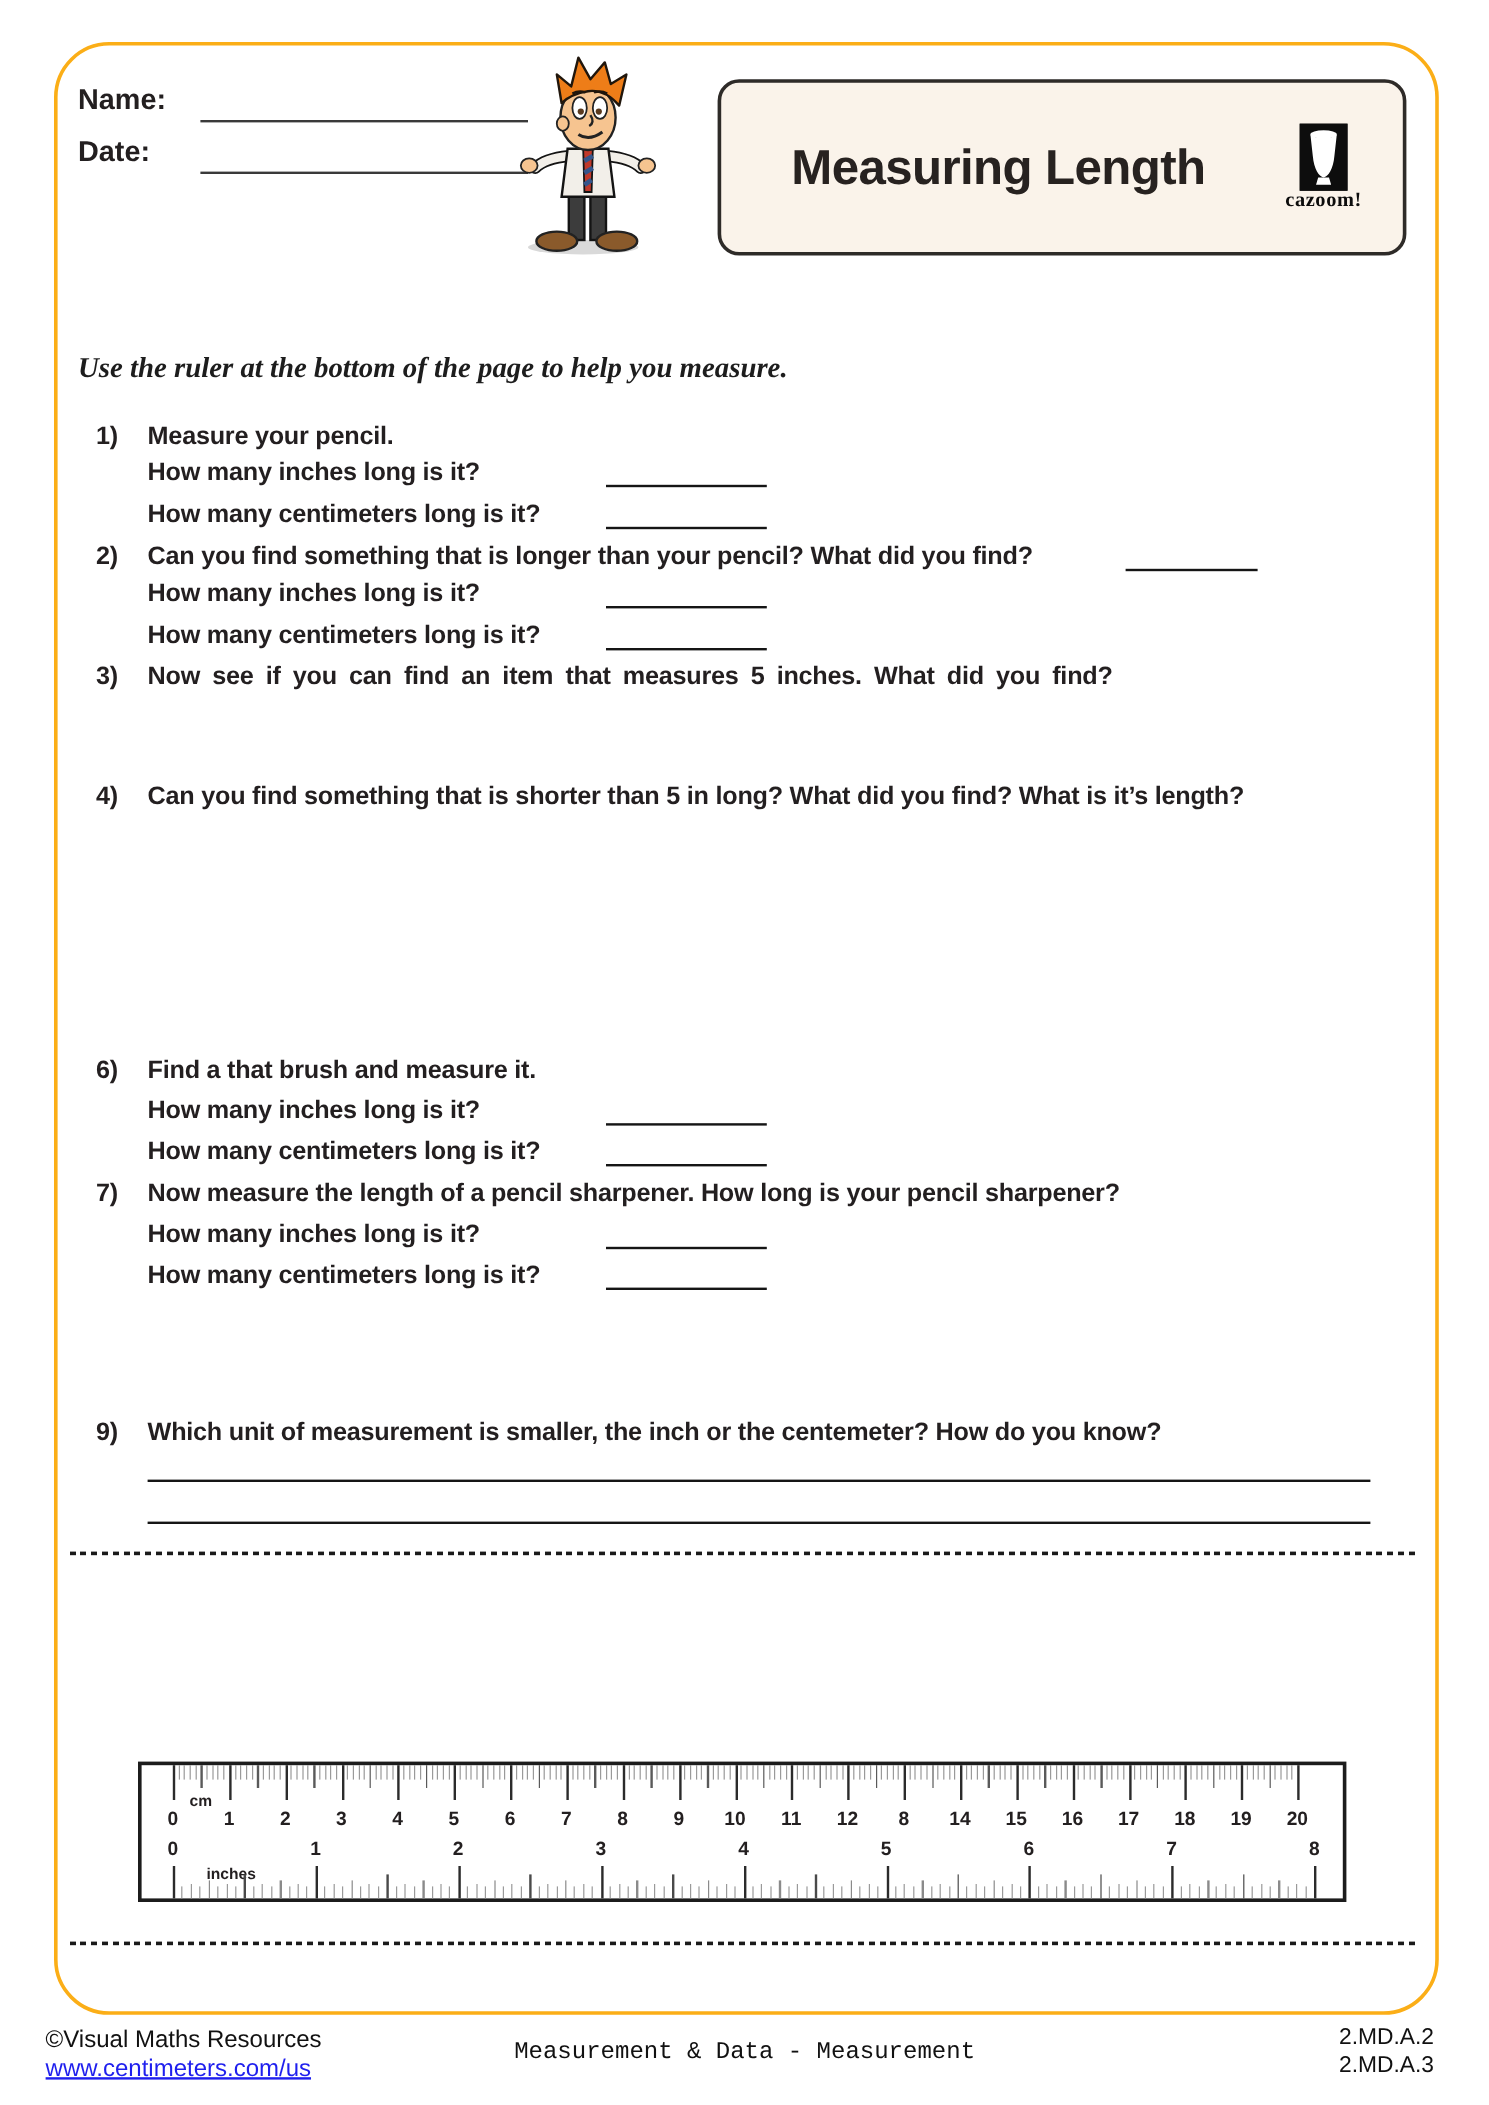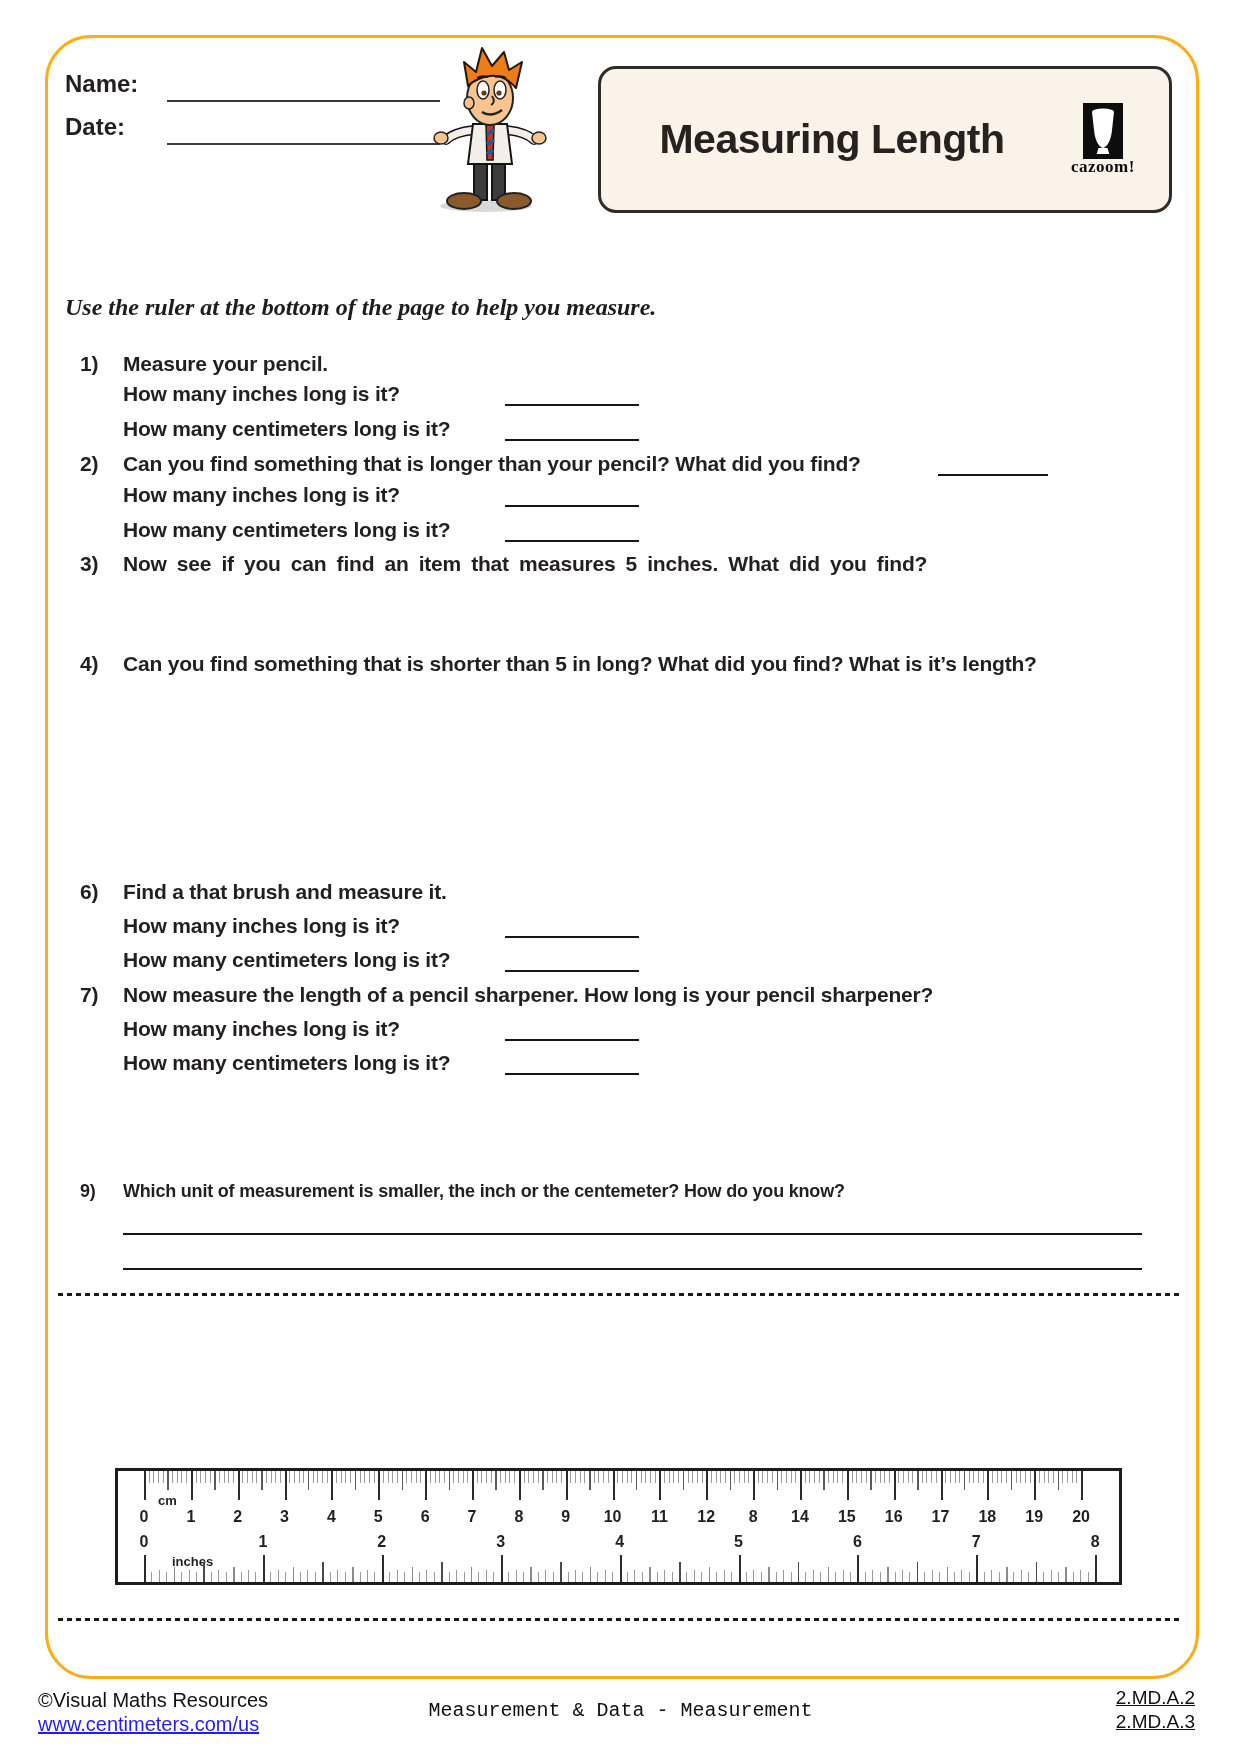--- a/index.html
+++ b/index.html
@@ -32,21 +32,21 @@
   .ruler{position:absolute;left:115px;top:1468px;width:1001px;height:111px;background:#fff;
          border:3px solid #1c1c1c;}
   .tick{position:absolute;}
   .rnum{position:absolute;width:28px;text-align:center;font-size:16px;font-weight:bold;color:#231f20;}
   .unit-label{position:absolute;font-size:13px;font-weight:bold;color:#231f20;}
   .printing{position:absolute;left:0;top:1630px;width:1241px;text-align:center;
             font-size:19px;font-weight:bold;color:#1d1d1d;}
   .foot-left{position:absolute;left:38px;top:1688px;font-size:20px;color:#111;line-height:1.22;}
   .foot-link{color:#1f1fee;text-decoration:underline;}
   .foot-center{position:absolute;left:0;top:1699px;width:1241px;text-align:center;font-size:20px;color:#111;font-family:Liberation Mono, monospace;}
-  .foot-right{position:absolute;right:46px;top:1686px;font-size:19px;color:#111;text-align:left;line-height:1.28;text-decoration:underline;}
+  .foot-right{position:absolute;right:46px;top:1686px;font-size:19px;color:#111;text-align:left;line-height:1.28;}
 </style>
 </head>
 <body>
 
 <div class="page">
 
   <div class="frame"></div>
 
   <div class="hdr-label" style="left:65px;top:70px;">Name:</div>
   <div class="hline" style="left:167px;top:100px;width:273px;"></div>
@@ -122,21 +122,21 @@
 
   <div class="q-line" style="top:878px;"><span class="q-num">6)</span><span class="q-text">Find a that brush and measure it.</span></div>
   <div class="q-line" style="top:912px;left:123px;"><span class="q-text">How many inches long is it?</span></div>
   <div class="q-line" style="top:946px;left:123px;"><span class="q-text">How many centimeters long is it?</span></div>
 
   <div class="q-line" style="top:981px;"><span class="q-num">7)</span><span class="q-text">Now measure the length of a pencil sharpener. How long is your pencil sharpener?</span></div>
   <div class="q-line" style="top:1015px;left:123px;"><span class="q-text">How many inches long is it?</span></div>
   <div class="q-line" style="top:1049px;left:123px;"><span class="q-text">How many centimeters long is it?</span></div>
 
 
-  <div class="q-line" style="top:1180px;font-size:18px;"><span class="q-num">9)</span><span class="q-text">Which unit of measurement is smaller, the inch or the centemeter? How do you know?</span></div>
+  <div class="q-line" style="top:1180px;font-size:21px;"><span class="q-num">9)</span><span class="q-text">Which unit of measurement is smaller, the inch or the centemeter? How do you know?</span></div>
 
   <div class="blank" style="left:505px;top:404px;width:134px;"></div>
   <div class="blank" style="left:505px;top:439px;width:134px;"></div>
   <div class="blank" style="left:938px;top:474px;width:110px;"></div>
   <div class="blank" style="left:505px;top:505px;width:134px;"></div>
   <div class="blank" style="left:505px;top:540px;width:134px;"></div>
   <div class="blank" style="left:505px;top:936px;width:134px;"></div>
   <div class="blank" style="left:505px;top:970px;width:134px;"></div>
   <div class="blank" style="left:505px;top:1039px;width:134px;"></div>
   <div class="blank" style="left:505px;top:1073px;width:134px;"></div>

